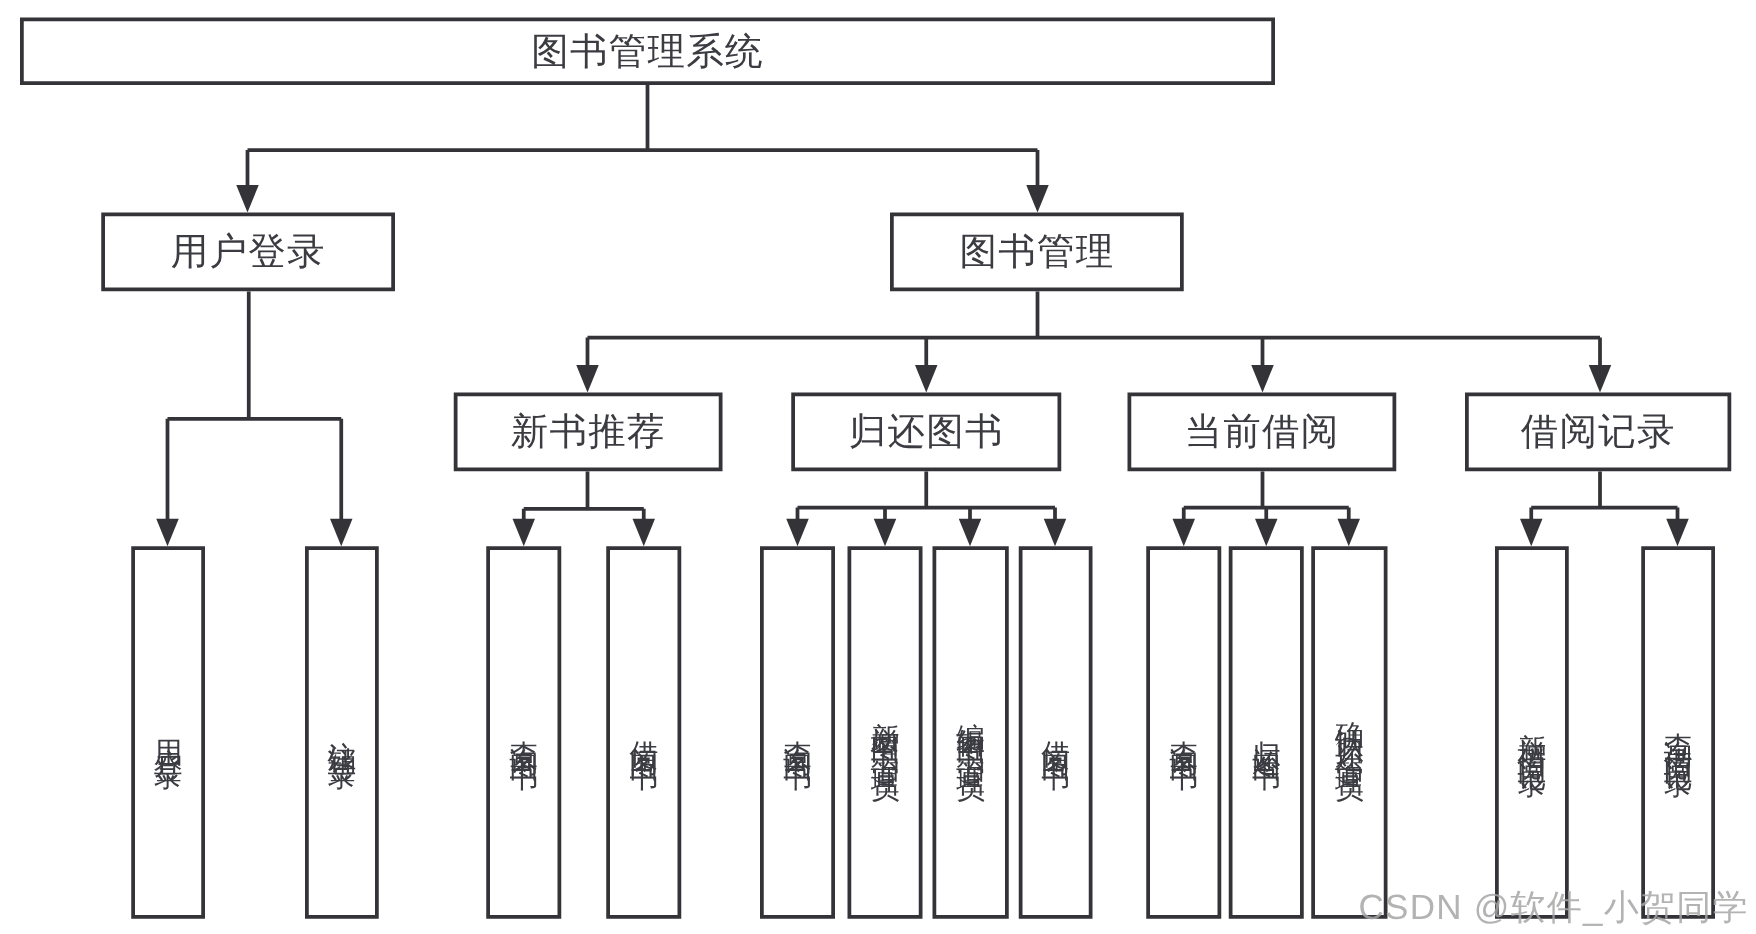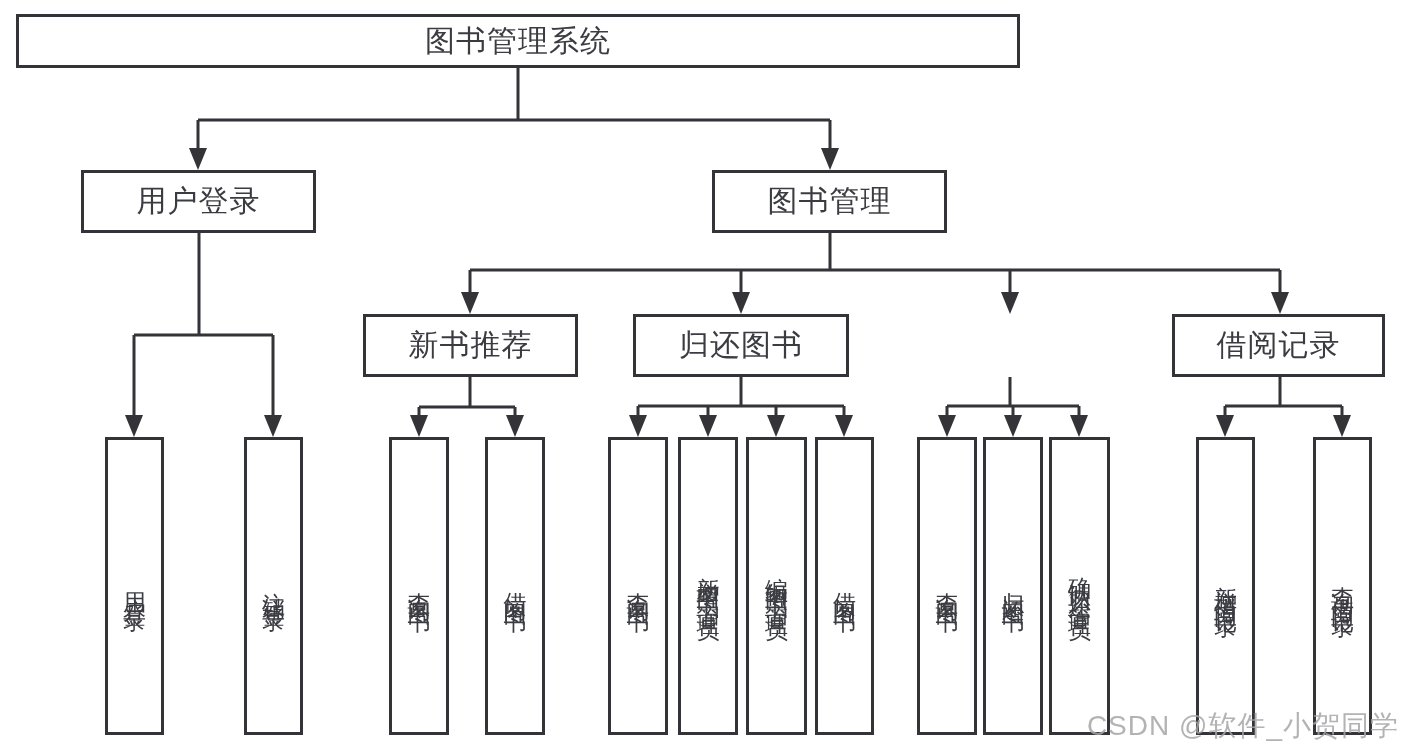--- a/index.html
+++ b/index.html
@@ -83,20 +83,23 @@
   <div class="node h" style="left:363px;top:314px;width:215px;height:63px">
     <span class="label">新书推荐</span>
   </div>
 
   <div class="node h" style="left:712px;top:170px;width:235px;height:63px">
     <span class="label">图书管理</span>
   </div>
   <div class="node h" style="left:633px;top:314px;width:216px;height:63px">
     <span class="label">归还图书</span>
   </div>
+  <div class="node h" style="left:902px;top:314px;width:215px;height:63px">
+    <span class="label">当前借阅</span>
+  </div>
   <div class="node h" style="left:1172px;top:314px;width:213px;height:63px">
     <span class="label">借阅记录</span>
   </div>
 
   <div class="node v" style="left:105px;top:437px;width:59px;height:298px">
     <span class="label">用户登录</span>
   </div>
   <div class="node v" style="left:244px;top:437px;width:59px;height:298px">
     <span class="label">注销登录</span>
   </div>

